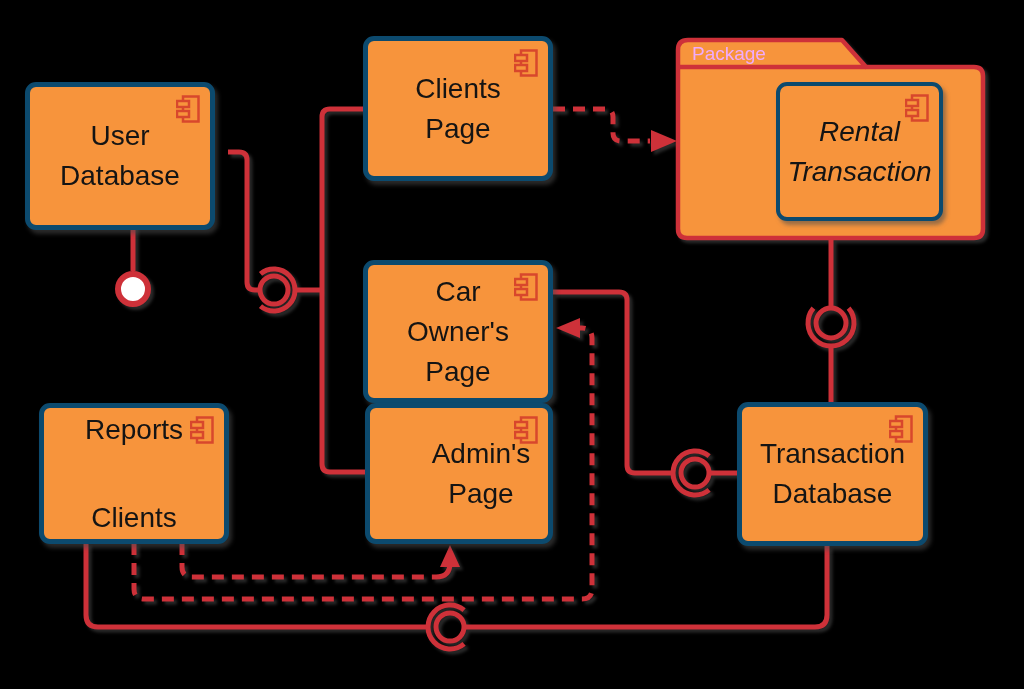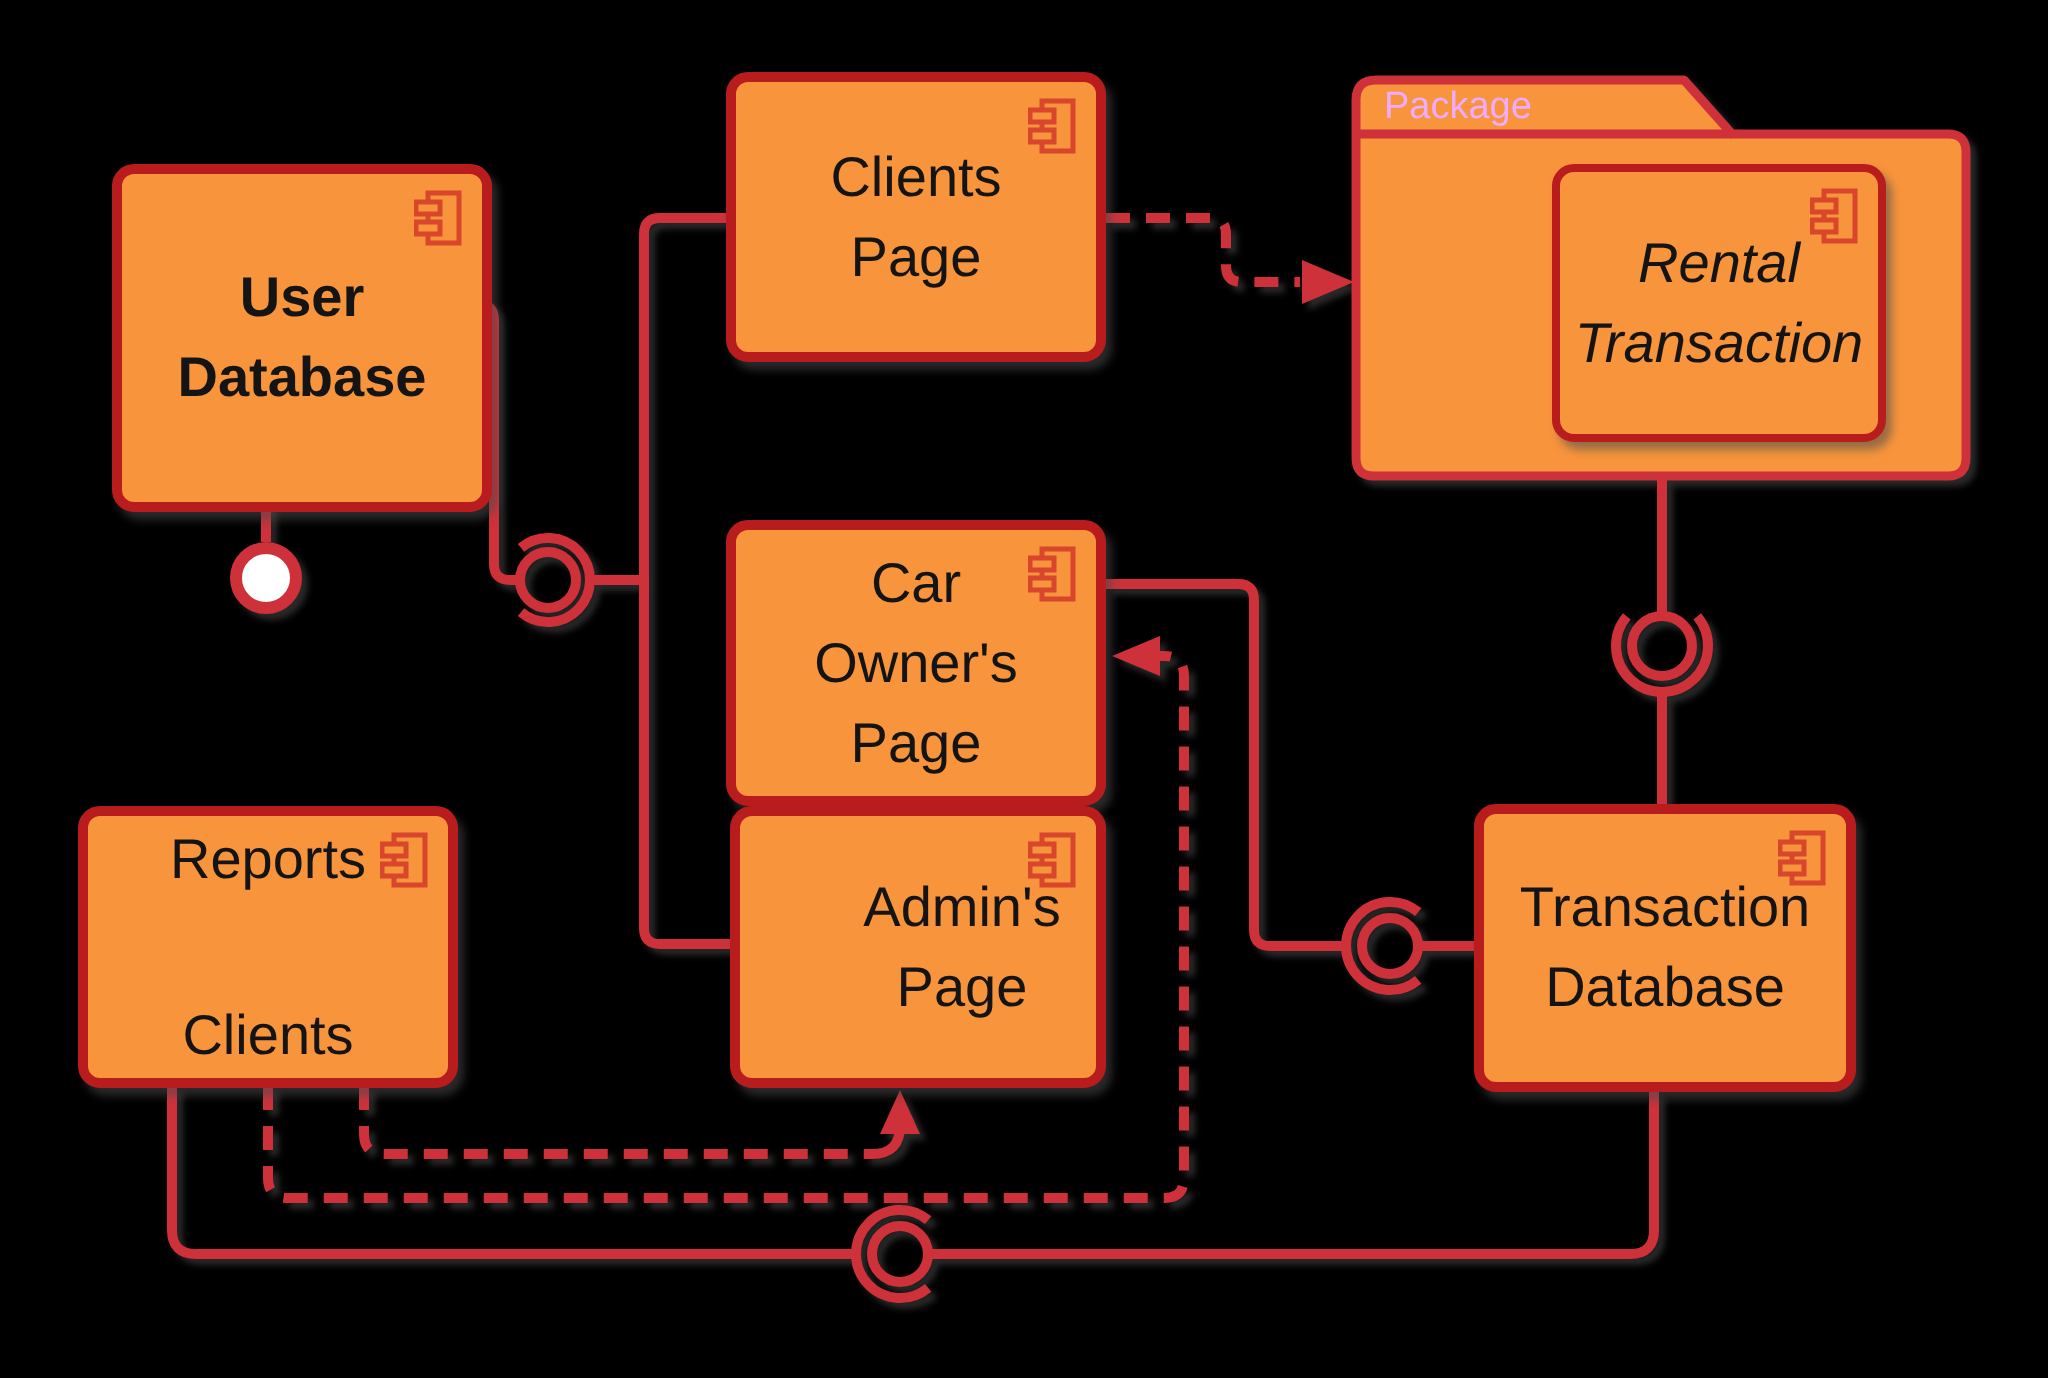--- a/index.html
+++ b/index.html
@@ -3,31 +3,31 @@
 <meta charset="utf-8">
 <style>
   html,body{margin:0;padding:0;background:#000;}
   #canvas{
     position:relative;width:1024px;height:689px;background:#000;overflow:hidden;
     font-family:"Liberation Sans",sans-serif;
   }
   #wires{position:absolute;left:0;top:0;filter:drop-shadow(3px 3px 1.5px rgba(75,75,75,.55));}
   .node{
     position:absolute;box-sizing:border-box;
-    background:#F7943C;border:5px solid #b91c1c;border-radius:11px;
+    background:#F7943C;border:5px solid #0c4a6e;border-radius:11px;
     display:flex;flex-direction:column;justify-content:center;align-items:center;
     color:#141414;font-size:28px;line-height:40px;text-align:center;
     filter:drop-shadow(3px 4px 2px rgba(75,75,75,.55));
   }
   .node .ln{display:block;white-space:nowrap;}
   .comp-icon{position:absolute;top:8px;right:10px;width:24px;height:28px;}
   .pkg-label{
     position:absolute;left:692px;top:44px;color:#f0abfc;font-size:19px;line-height:20px;
   }
-  .n-user{left:56px;top:82px;width:190px;height:174px;font-weight:bold;}
+  .n-user{left:25px;top:82px;width:190px;height:148px;}
   .n-clients{left:363px;top:36px;width:190px;height:145px;}
   .n-carowner{left:363px;top:220px;width:190px;height:143px;margin-top:40px;}
   .n-admin{left:365px;top:403px;width:188px;height:141px;padding-left:44px;}
   .n-reports{left:39px;top:403px;width:190px;height:141px;gap:48px;}
   .n-transdb{left:737px;top:402px;width:191px;height:144px;}
   .n-rental{left:776px;top:82px;width:167px;height:139px;border-width:4px;font-style:italic;}
 </style>
 </head>
 <body>
 

